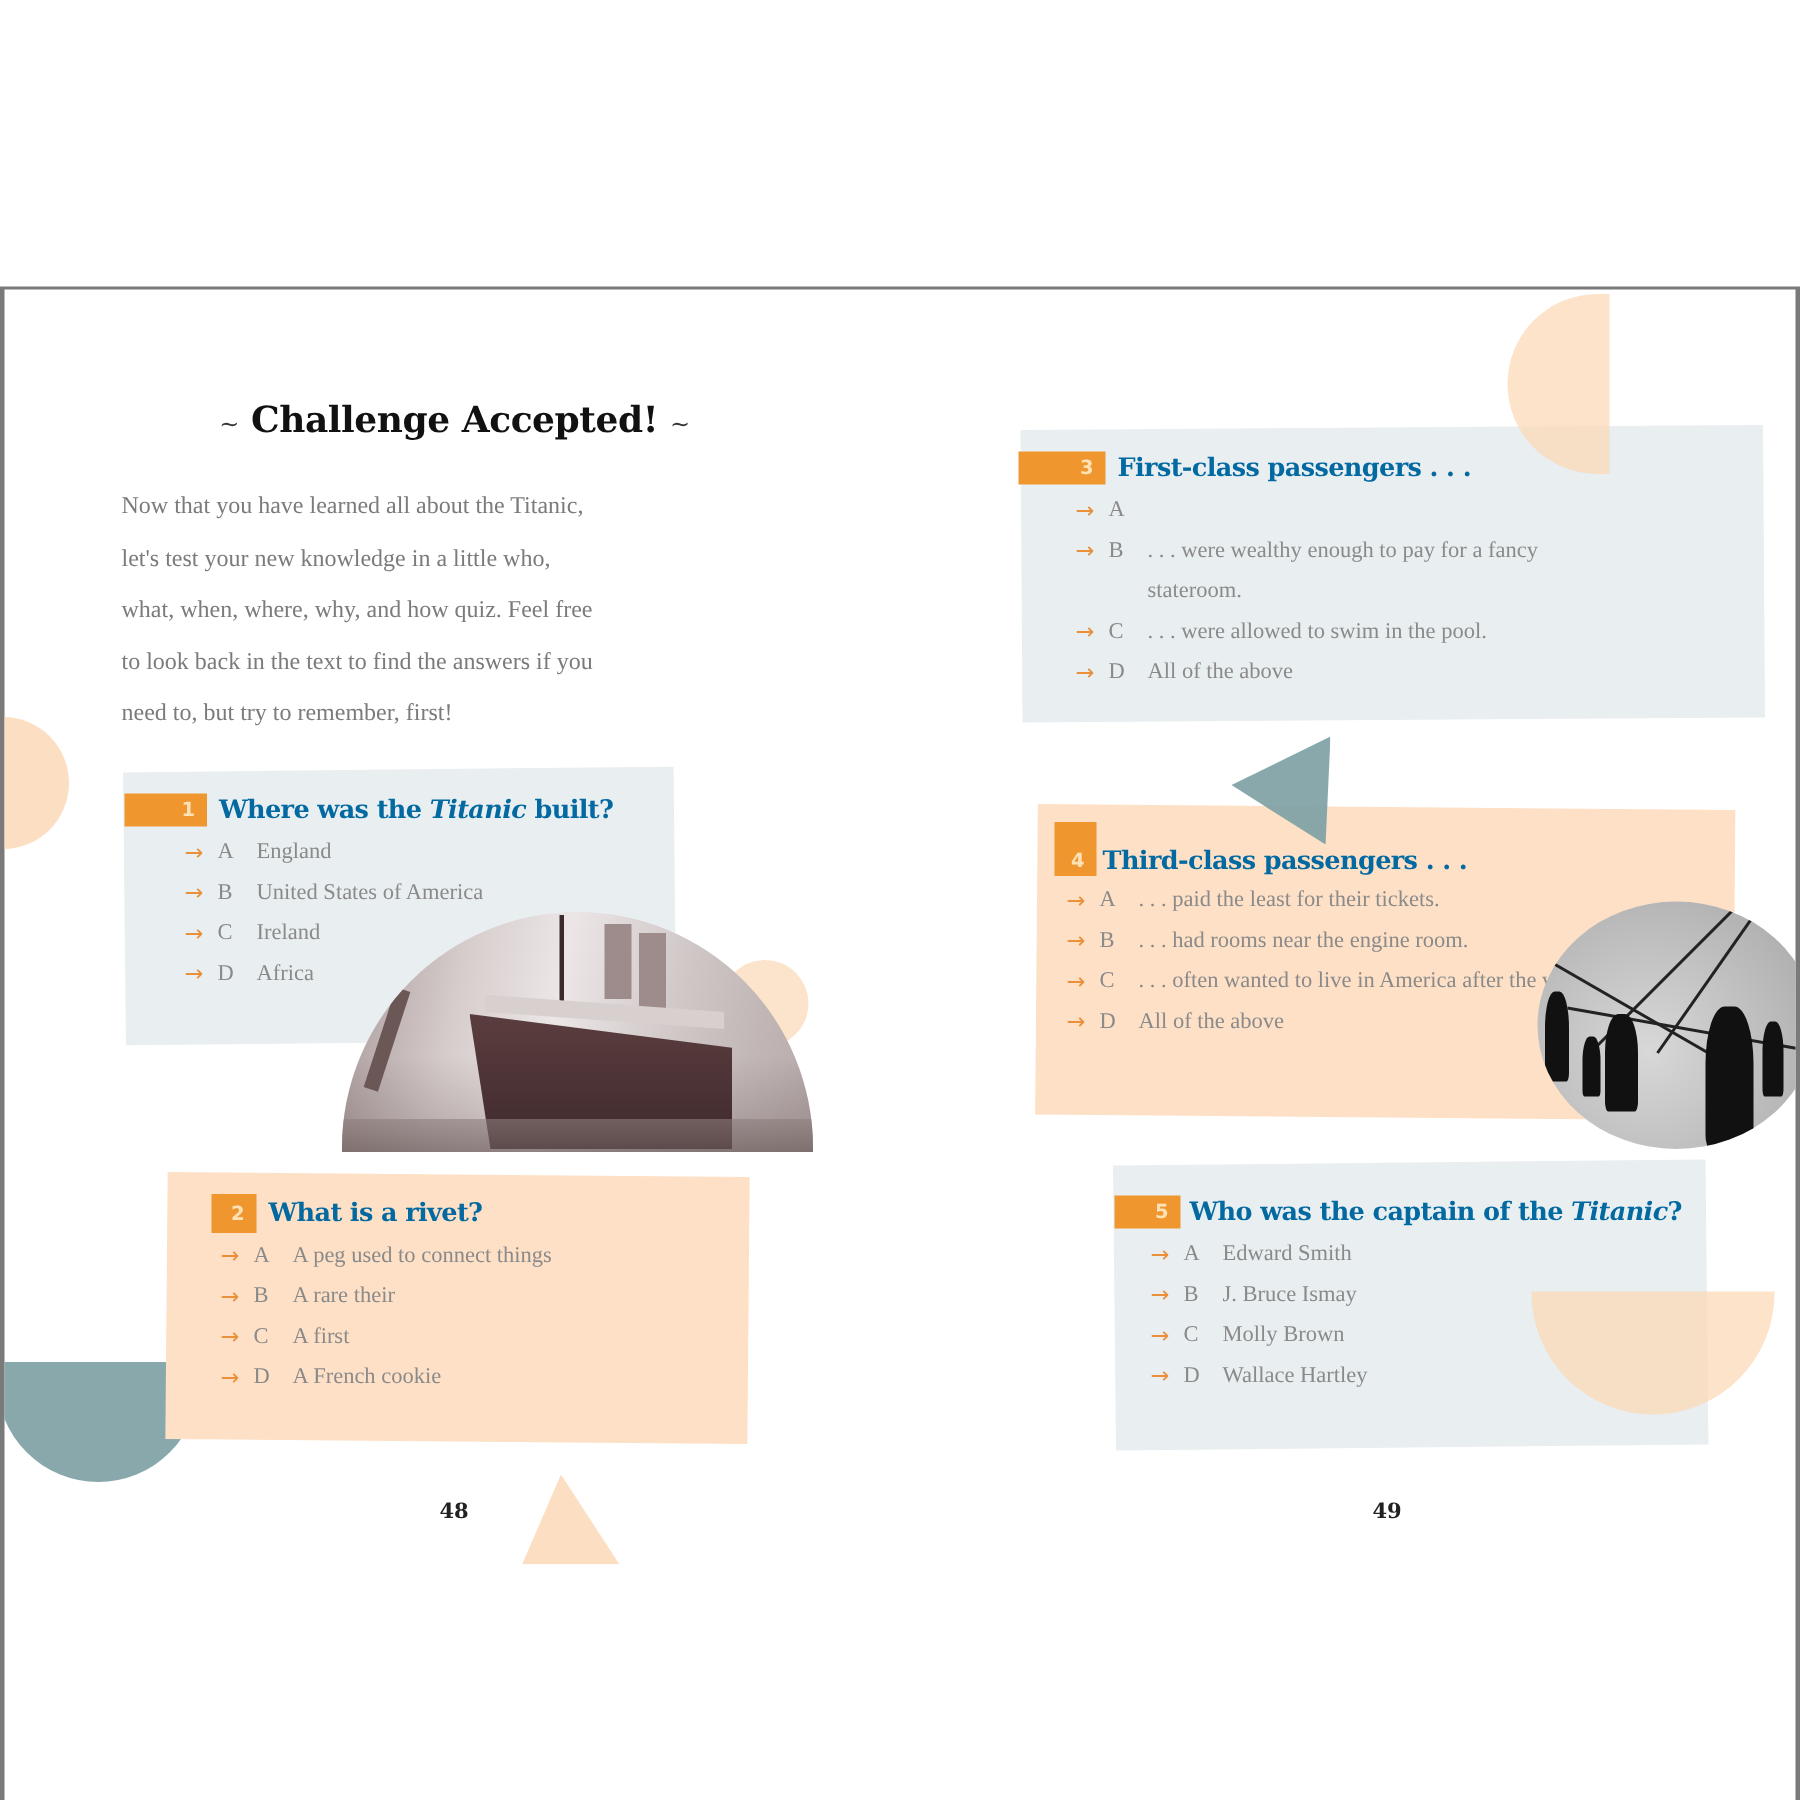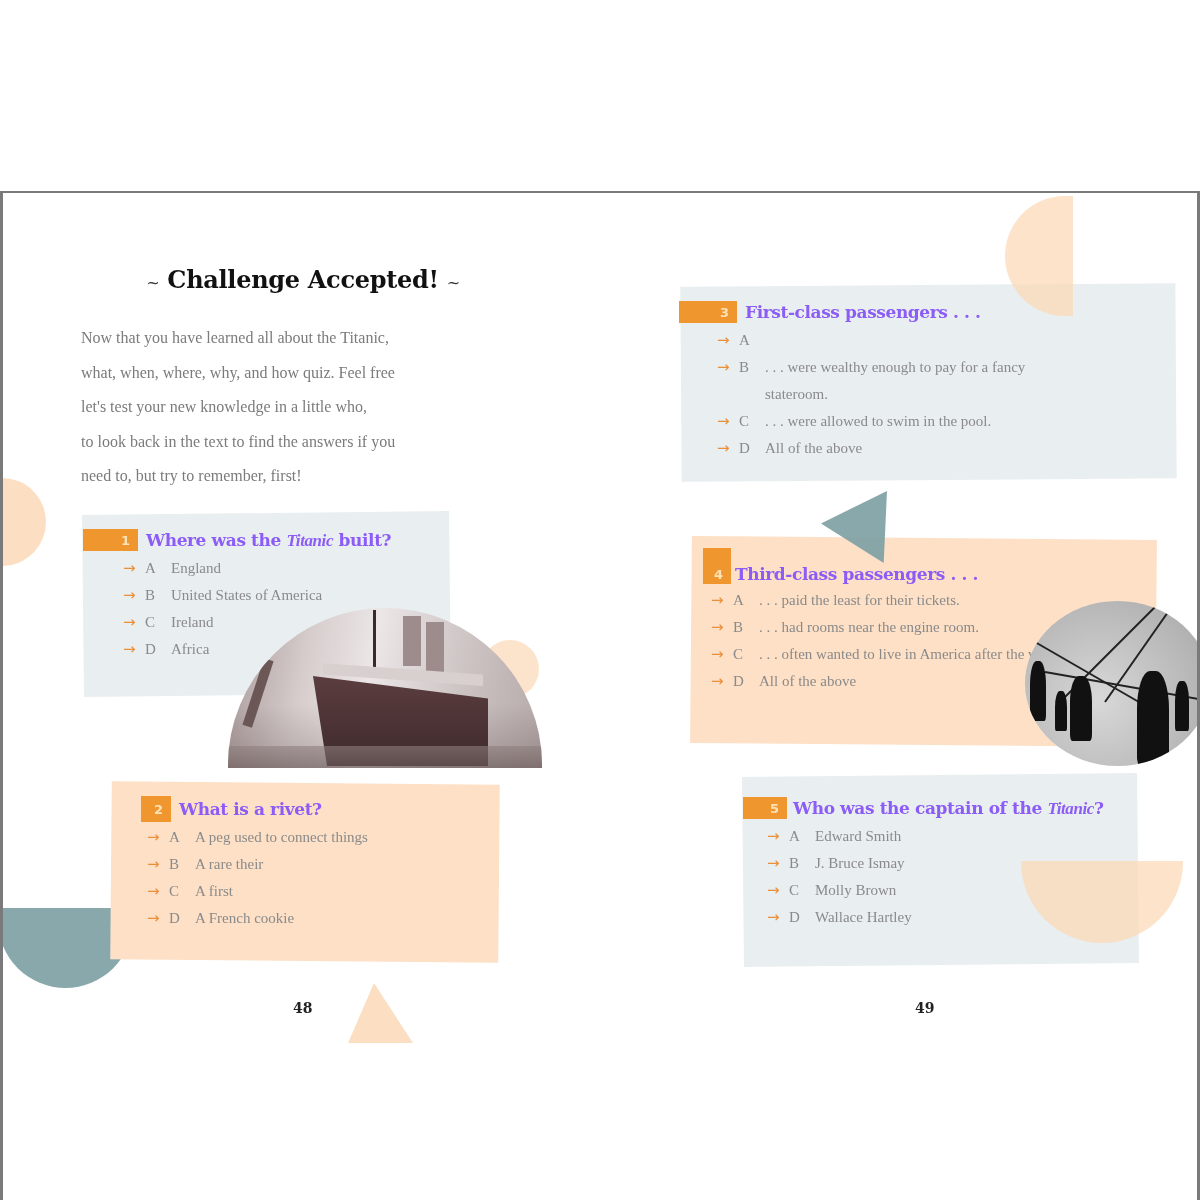--- a/index.html
+++ b/index.html
@@ -37,24 +37,24 @@
   }
 
   .q { position: absolute; }
   .q-head { display: flex; align-items: center; height: 24px; }
   .badge {
     background: #f0962e; color: #fde2b6; font-size: 13px; font-weight: bold;
     height: 22px; display: flex; align-items: center; justify-content: flex-end;
     padding-right: 8px; font-family: "DejaVu Sans", sans-serif;
   }
   .q-text {
-    font-size: 17px; font-weight: bold; color: #8b5cf6; margin-left: 8px;
+    font-size: 17px; font-weight: bold; color: #0369a1; margin-left: 8px;
     font-family: "DejaVu Serif", serif; white-space: nowrap; letter-spacing: -0.4px;
   }
-  .q-text i { font-style: italic; font-family: Liberation Serif, serif; }
+  .q-text i { font-style: italic; }
   .opts { margin-top: 3px; }
   .opt {
     display: flex; align-items: flex-start; font-size: 15px; color: #8a8a8a;
     font-family: "Liberation Serif", serif; line-height: 27px;
   }
   .arrow { color: #ea8f3a; width: 22px; font-size: 15px; flex-shrink: 0; font-family: "DejaVu Sans", sans-serif; }
   .letter { width: 26px; flex-shrink: 0; }
   .optxt { white-space: normal; }
 
   .photo { position: absolute; overflow: hidden; }
@@ -97,22 +97,22 @@
     <div class="shape peach" style="left:345px; top:790px; width:65px; height:60px; clip-path:polygon(40% 0,100% 100%,0 100%);"></div>
 
     <div class="title">
       <span class="bird">~</span>
       <span>Challenge Accepted!</span>
       <span class="bird">~</span>
     </div>
 
     <div class="intro">
       <div>Now that you have learned all about the Titanic,</div>
+      <div>let's test your new knowledge in a little who,</div>
       <div>what, when, where, why, and how quiz. Feel free</div>
-      <div>let's test your new knowledge in a little who,</div>
       <div>to look back in the text to find the answers if you</div>
       <div>need to, but try to remember, first!</div>
     </div>
 
     <div class="box gray" style="left:80px; top:320px; width:367px; height:182px; transform:rotate(-0.6deg);"></div>
     <div class="shape peach" style="left:478px; top:447px; width:58px; height:58px; border-radius:50%; opacity:.7;"></div>
     <div class="photo ship-photo">
       <div class="crane"></div>
       <div class="funnel" style="left:175px;"></div>
       <div class="funnel" style="left:198px; top:14px;"></div>

